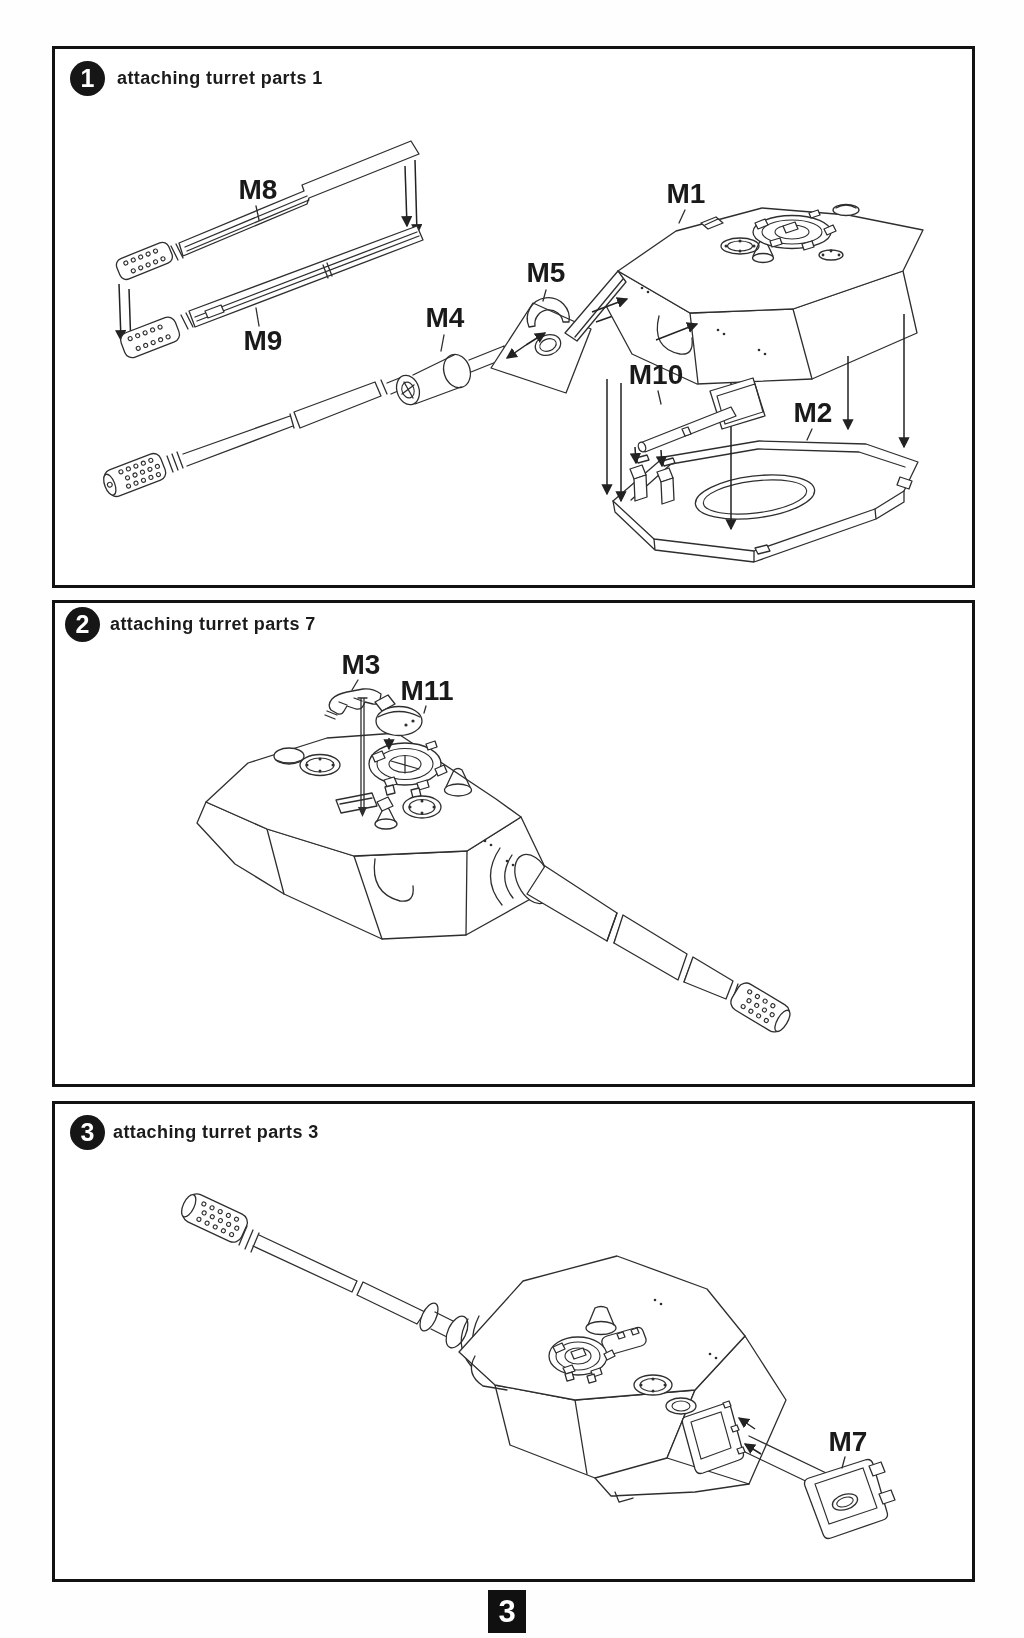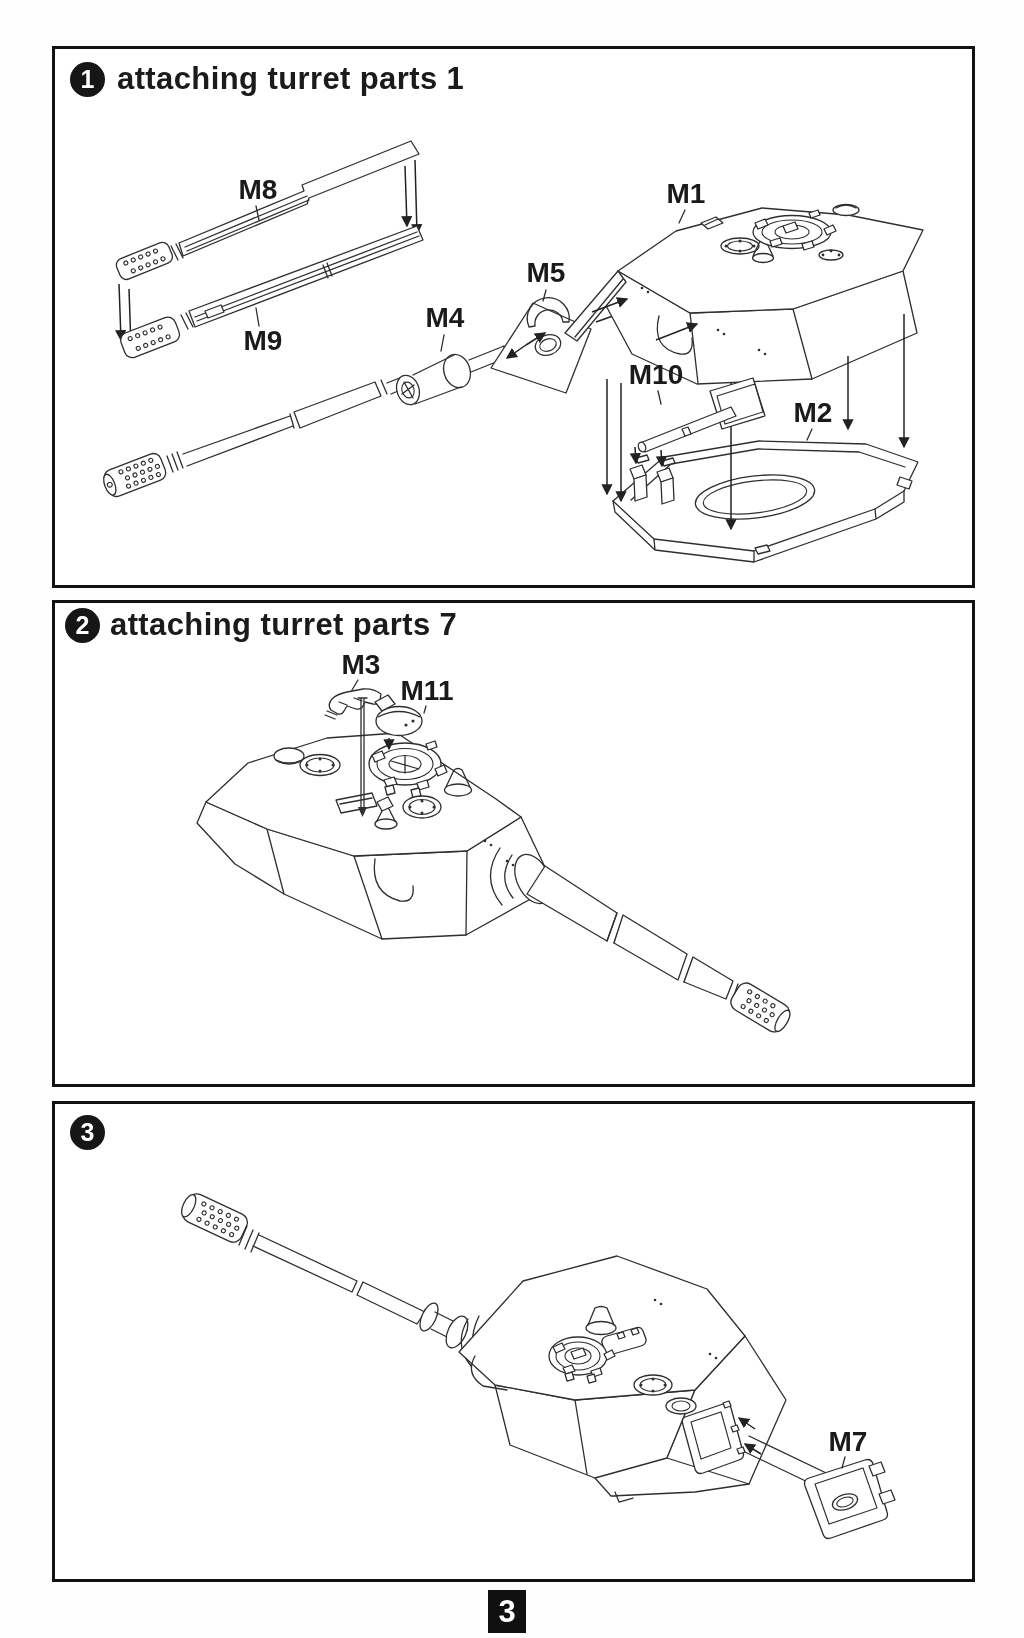--- a/index.html
+++ b/index.html
@@ -16,21 +16,21 @@
   #panel3{top:1101px;height:481px;}
   .panel-header{position:absolute;display:flex;align-items:center;z-index:5;}
   #panel1 .panel-header{left:15px;top:12px;gap:12px;}
   #panel2 .panel-header{left:10px;top:4px;gap:10px;}
   #panel3 .panel-header{left:15px;top:11px;gap:8px;}
   .badge{
     width:35px;height:35px;border-radius:50%;background:#161616;color:#fff;
     display:flex;align-items:center;justify-content:center;
     font-size:25px;font-weight:bold;flex:0 0 auto;
   }
-  .ptitle{font-size:31px;font-weight:600;letter-spacing:0.4px;color:#1b1b1b;white-space:nowrap;}
+  .ptitle{font-size:18px;font-weight:600;letter-spacing:0.4px;color:#1b1b1b;white-space:nowrap;}
   svg.draw{position:absolute;left:0;top:0;width:100%;height:100%;}
   .ln{fill:none;stroke:#2e2e2e;stroke-width:1.3;stroke-linejoin:round;stroke-linecap:round;}
   .wh{fill:#ffffff;stroke:#2e2e2e;stroke-width:1.3;stroke-linejoin:round;}
   .hl{fill:none;stroke:#2e2e2e;stroke-width:1.1;}
   .dt{fill:#2e2e2e;stroke:none;}
   .arr{fill:none;stroke:#222222;stroke-width:1.5;}
   .plabel{font-family:"Liberation Sans",sans-serif;font-size:28px;font-weight:600;fill:#1a1a1a;text-anchor:middle;}
   .page-num{
     position:absolute;left:488px;top:1590px;width:38px;height:43px;background:#101010;
     color:#fff;display:flex;align-items:center;justify-content:center;
@@ -327,20 +327,21 @@
       <line class="arr" x1="334" y1="135" x2="334" y2="146" marker-end="url(#ah2)"></line>
     </g>
     <text class="plabel" x="372" y="97">M11</text>
     <path class="ln" d="M371,103 L369,110"></path>
   </svg>
 </div>
 
 <div class="panel" id="panel3">
   <div class="panel-header">
     <div class="badge">3</div>
+    <div class="ptitle">attaching turret parts 3</div>
   </div>
   <svg class="draw" viewBox="0 0 917 475">
     <defs>
       <marker id="ah3" viewBox="0 0 8 8" refX="7" refY="4" markerWidth="7.5" markerHeight="7.5" orient="auto-start-reverse">
         <path d="M0,0 L8,4 L0,8 Z" fill="#222"></path>
       </marker>
     </defs>
 
     <g>
       <g transform="rotate(25 160 114)">

